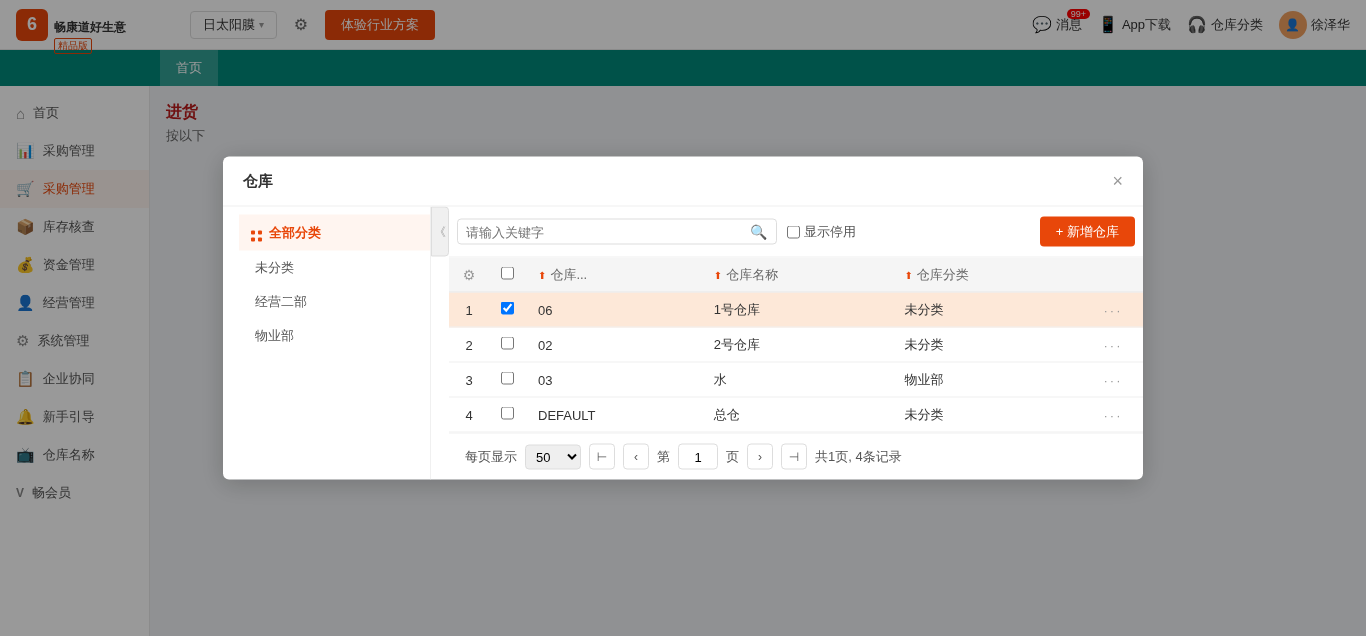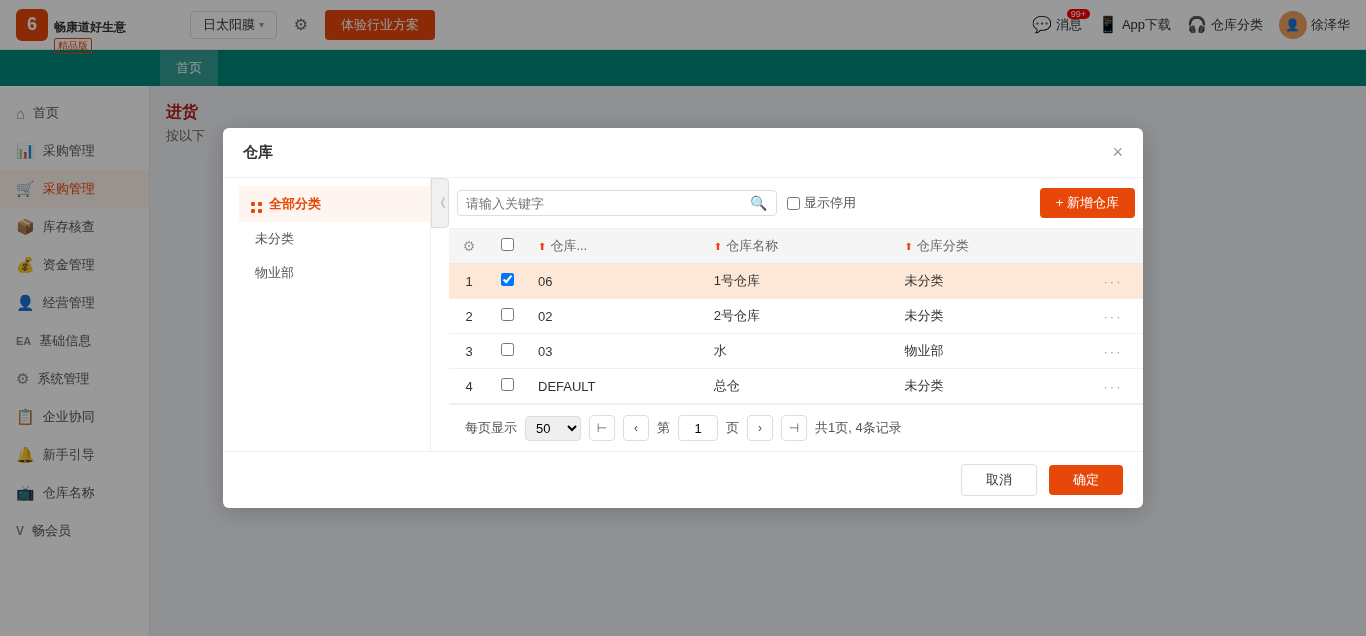--- a/index.html
+++ b/index.html
@@ -309,24 +309,20 @@
     </div>
     <div class="sidebar-item">
       <span class="sidebar-icon">💰</span>
       <span>资金管理</span>
     </div>
     <div class="sidebar-item">
       <span class="sidebar-icon">👤</span>
       <span>经营管理</span>
     </div>
     <div class="sidebar-item">
-      <span class="sidebar-icon" style="font-size:11px;font-weight:bold;">EA</span>
-      <span>基础信息</span>
-    </div>
-    <div class="sidebar-item">
       <span class="sidebar-icon">⚙</span>
       <span>系统管理</span>
     </div>
     <div class="sidebar-item">
       <span class="sidebar-icon">📋</span>
       <span>企业协同</span>
     </div>
     <div class="sidebar-item">
       <span class="sidebar-icon">🔔</span>
       <span>新手引导</span>
@@ -365,20 +361,23 @@
             <span class="grid-dot"></span>
               <span class="grid-dot"></span>
             <span class="grid-dot"></span>
               <span class="grid-dot"></span>
           </span>
         </span>
         <span>全部分类</span>
       </div>
       <div class="modal-sidebar-item">
         <span>未分类</span>
+      </div>
+      <div class="modal-sidebar-item">
+        <span>经营二部</span>
       </div>
       <div class="modal-sidebar-item">
         <span>物业部</span>
       </div>
     </div>
 
     <div class="modal-collapse-btn">
       <span>《</span>
     </div>
 
@@ -475,17 +474,13 @@
         <span>第</span>
         <input type="text" class="page-input" value="1" style="">
         <span>页</span>
         <button class="page-btn">›</button>
         <button class="page-btn">⊣</button>
         <span>共1页, 4条记录</span>
       </div>
     </div>
   </div>
 
-  <div class="modal-footer">
-    <button class="btn-cancel">取消</button>
-    <button class="btn-confirm">确定</button>
-  </div>
 </div>
 
 </body></html>

